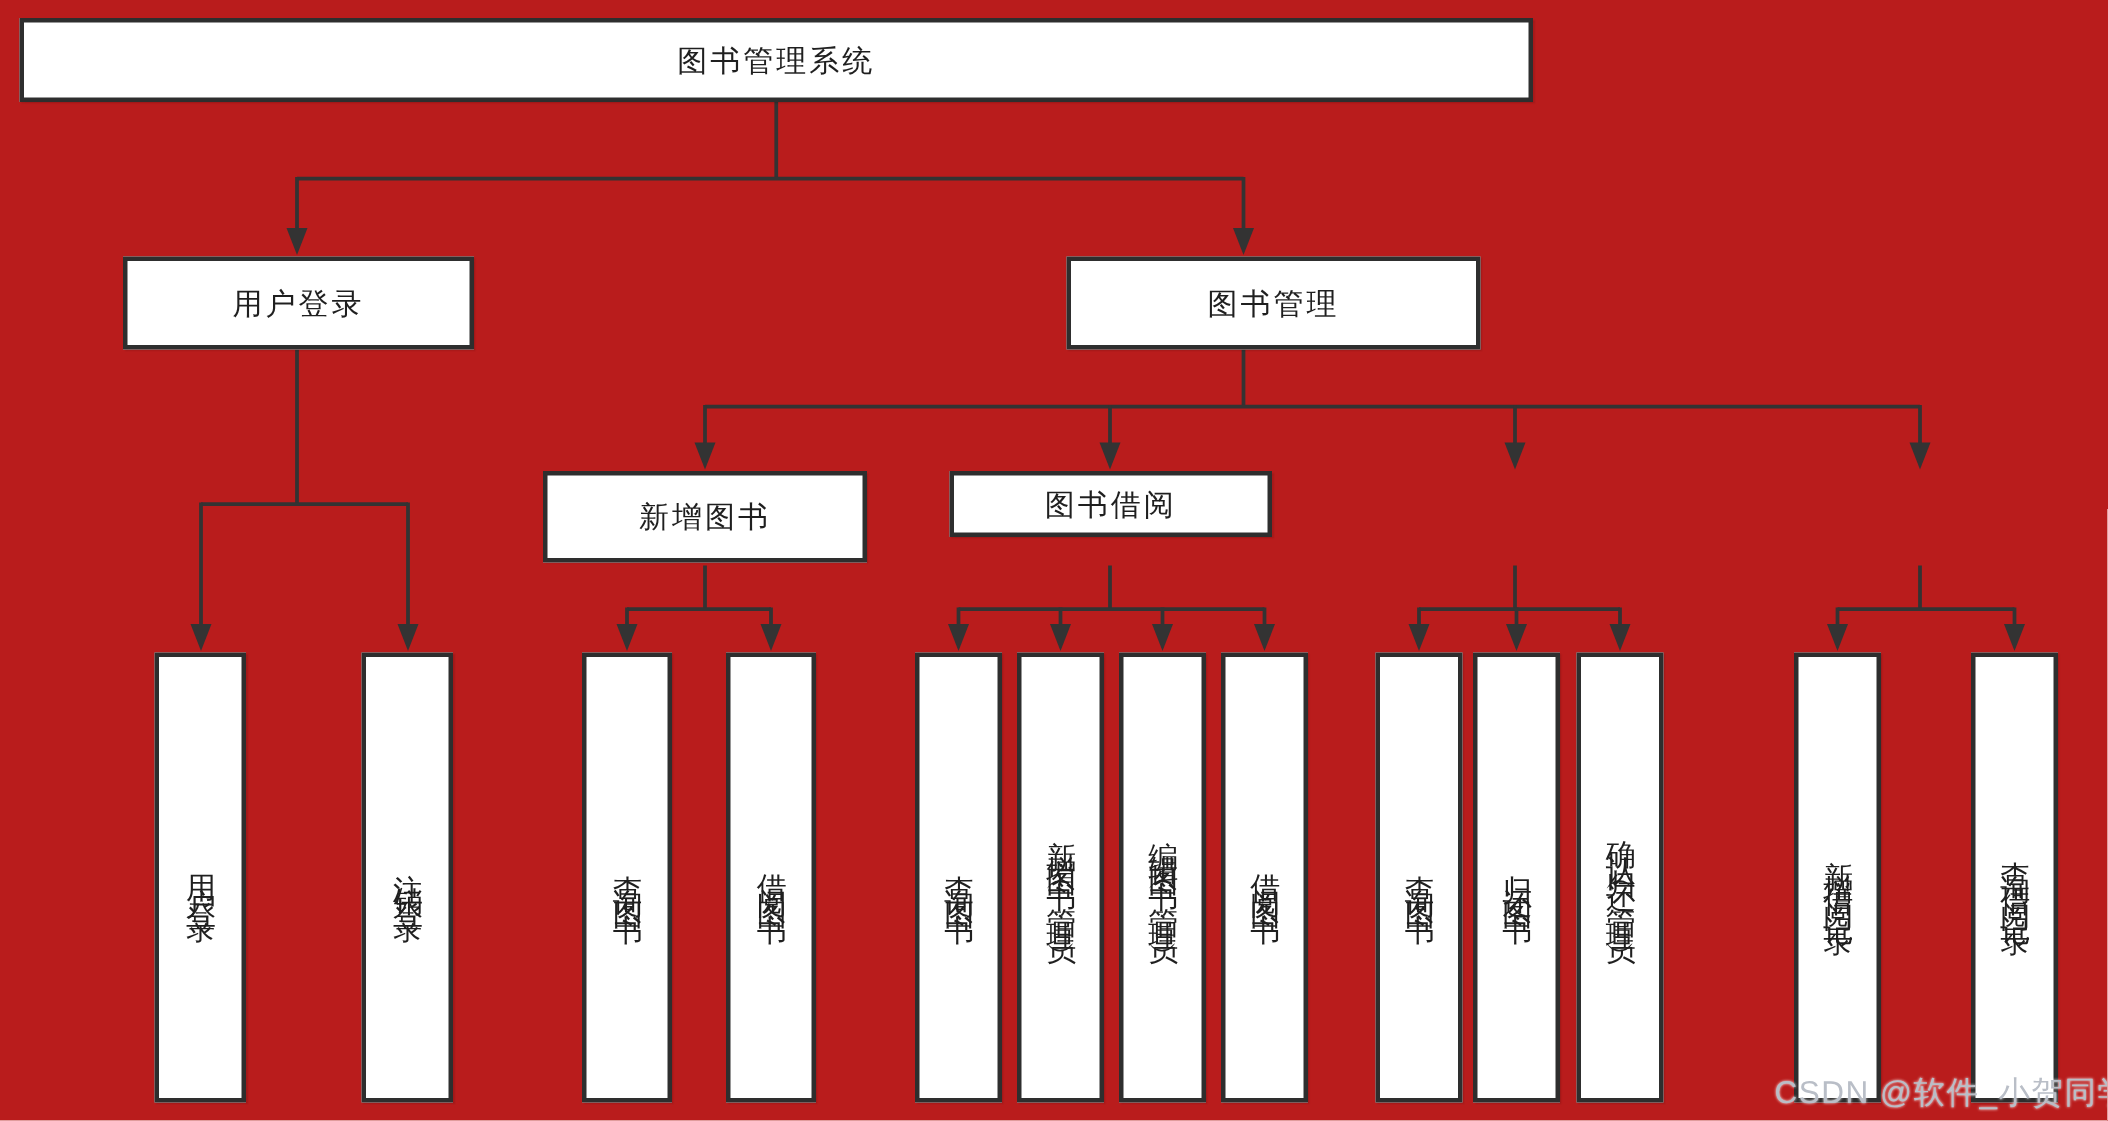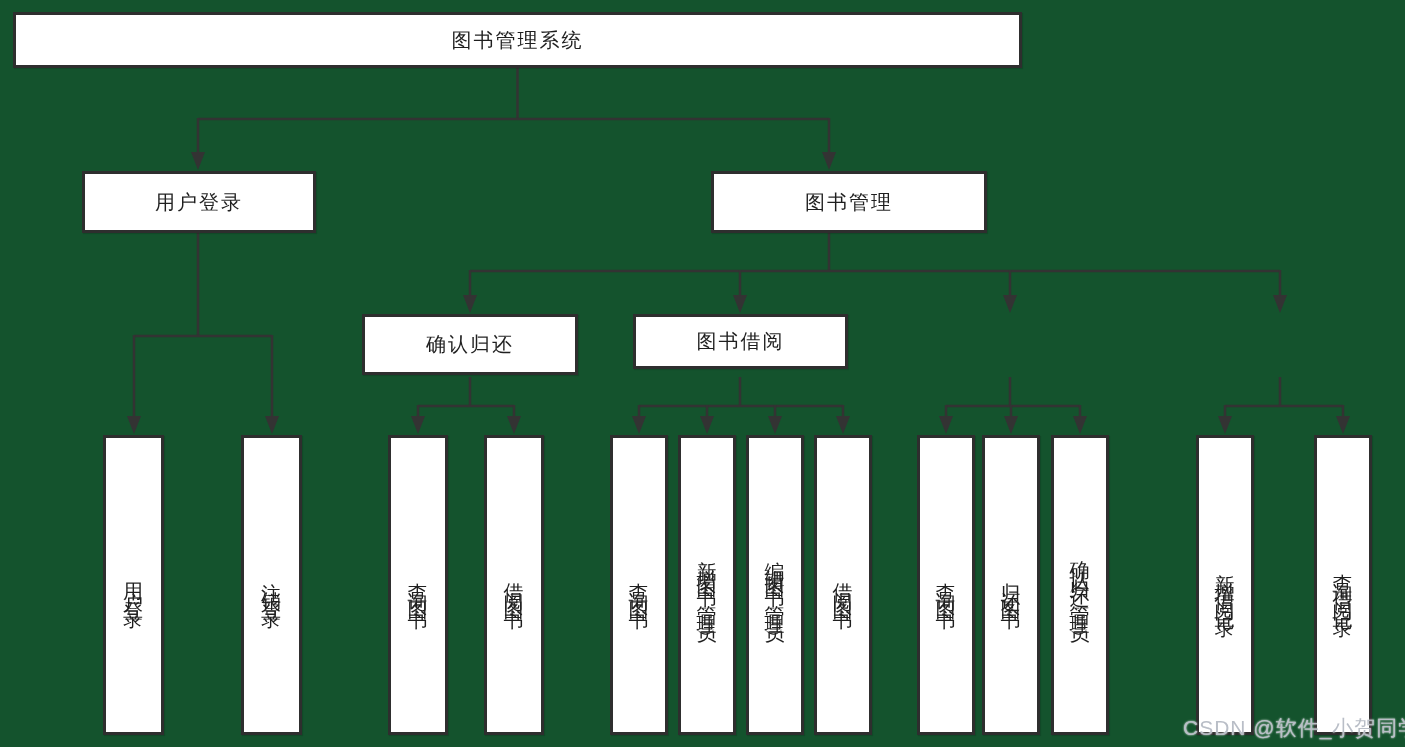--- a/index.html
+++ b/index.html
@@ -1,19 +1,19 @@
 <!DOCTYPE html>
 <html><head>
 <meta charset="utf-8">
 <style>
   html,body{margin:0;padding:0;background:#ffffff;}
   .canvas{
     position:relative;
     width:1405px;height:747px;
-    background:#14532d;
+    background:#b91c1c;
     font-family:"Liberation Sans","DejaVu Sans",sans-serif;
     color:#1f1f1f;
     overflow:hidden;
   }
   .wires{position:absolute;left:0;top:0;width:1405px;height:747px;}
   .ln{stroke:#333333;stroke-width:2.5;fill:none;}
   .ar{fill:#333333;stroke:none;}
   .box{
     position:absolute;
     box-sizing:border-box;
@@ -112,22 +112,22 @@
       <polygon points="1218,416 1232,416 1225,434"></polygon>
       <polygon points="1336,416 1350,416 1343,434"></polygon>
     </g>
   </svg>
 
   <div class="box" style="left:13px;top:12px;width:1009px;height:56px">图书管理系统</div>
 
   <div class="box" style="left:82px;top:171px;width:234px;height:62px">用户登录</div>
   <div class="box" style="left:711px;top:171px;width:276px;height:62px">图书管理</div>
 
-  <div class="box" style="left:362px;top:314px;width:216px;height:61px">确认归还</div>
-  <div class="box" style="left:633px;top:314px;width:215px;height:55px">图书借阅</div>
+  <div class="box" style="left:362px;top:314px;width:216px;height:61px">新增图书</div>
+  <div class="box" style="left:633px;top:314px;width:215px;height:44px">图书借阅</div>
 
   <div class="box vbox" style="left:103px;top:435px;width:61px;height:300px">用户登录</div>
   <div class="box vbox" style="left:241px;top:435px;width:61px;height:300px">注销登录</div>
 
   <div class="box vbox" style="left:388px;top:435px;width:60px;height:300px">查询图书</div>
   <div class="box vbox" style="left:484px;top:435px;width:60px;height:300px">借阅图书</div>
 
   <div class="box vbox" style="left:610px;top:435px;width:58px;height:300px">查询图书</div>
   <div class="box vbox" style="left:678px;top:435px;width:58px;height:300px">新增图书（管理员）</div>
   <div class="box vbox" style="left:746px;top:435px;width:58px;height:300px">编辑图书（管理员）</div>

